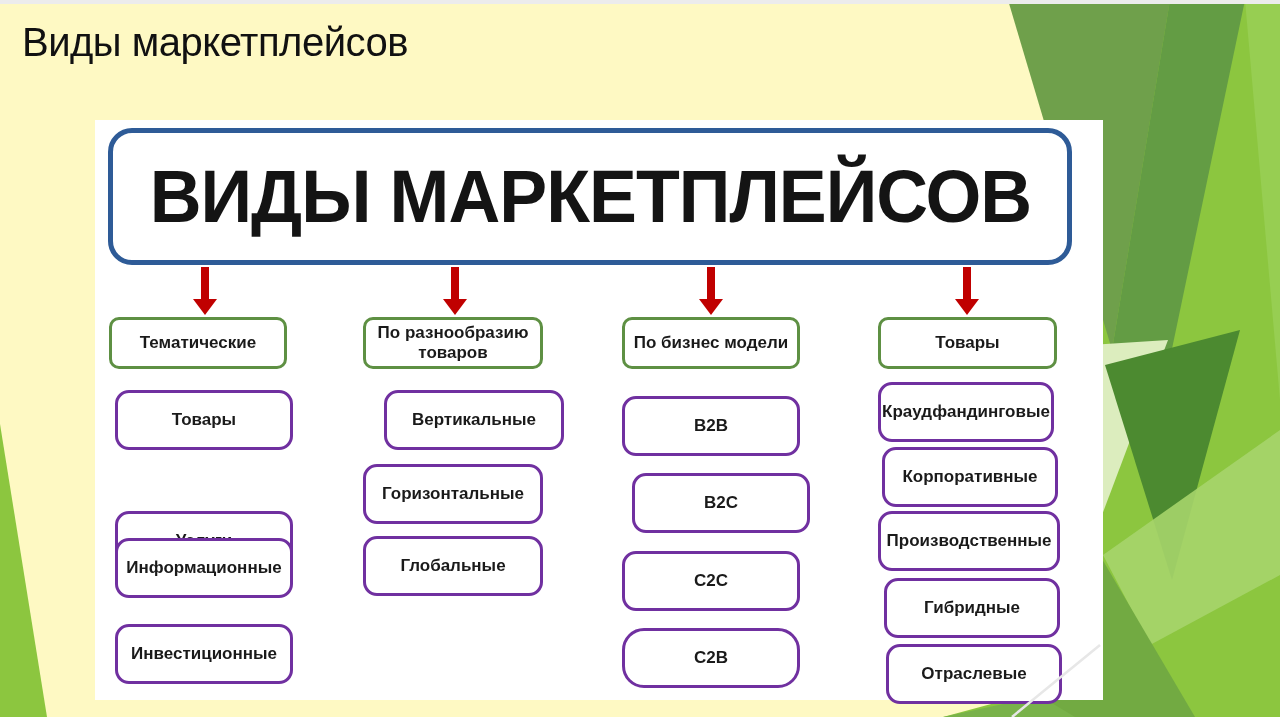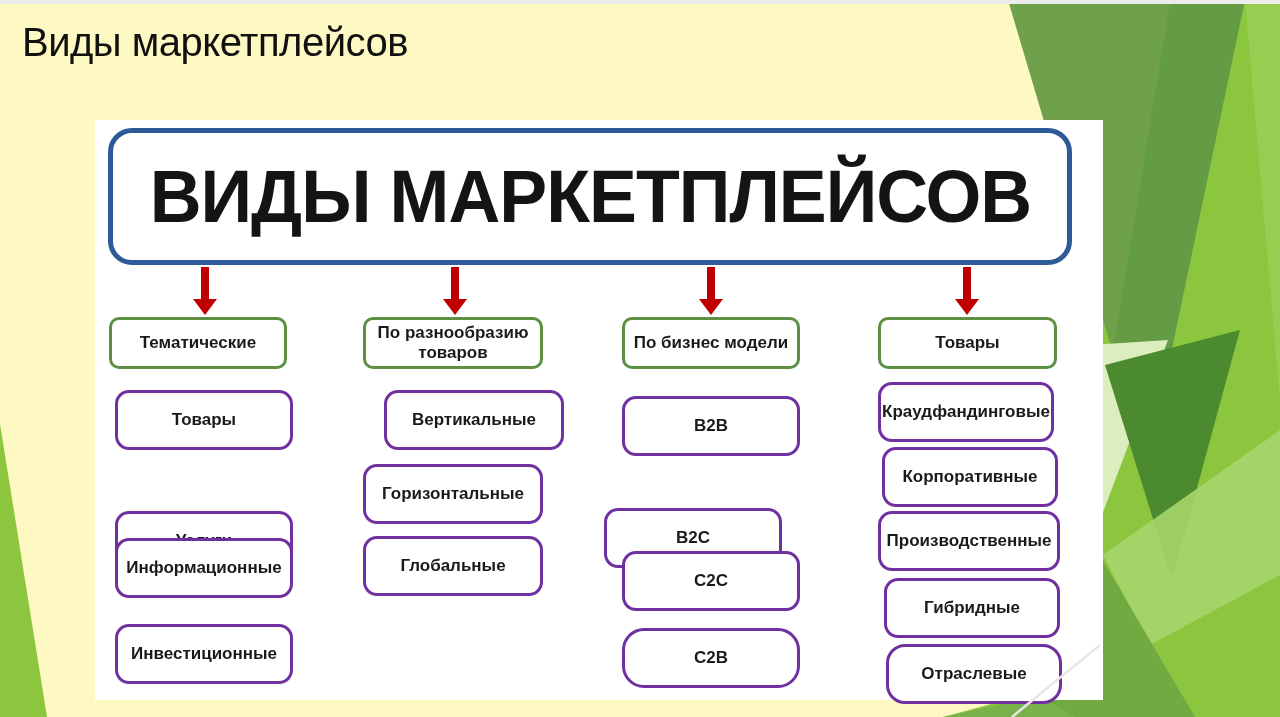--- a/index.html
+++ b/index.html
@@ -118,21 +118,21 @@
       </div>
     </div>
 
     <div>
       <div class="hdr-box" style="left:527px; top:197px; width:178px;">
         <span>По бизнес модели</span>
       </div>
       <div class="item-box" style="left:527px; top:276px; width:178px;">
         <span>B2B</span>
       </div>
-      <div class="item-box" style="left:509px; top:353px; width:178px;margin-top:35px;">
+      <div class="item-box" style="left:537px; top:353px; width:178px;">
         <span>B2C</span>
       </div>
       <div class="item-box" style="left:527px; top:431px; width:178px;">
         <span>C2C</span>
       </div>
       <div class="item-box" style="left:527px; top:508px; width:178px;border-radius:22px;">
         <span>C2B</span>
       </div>
     </div>
 
@@ -145,21 +145,21 @@
       </div>
       <div class="item-box" style="left:787px; top:327px; width:176px;">
         <span>Корпоративные</span>
       </div>
       <div class="item-box" style="left:783px; top:391px; width:182px;">
         <span>Производственные</span>
       </div>
       <div class="item-box" style="left:789px; top:458px; width:176px;">
         <span>Гибридные</span>
       </div>
-      <div class="item-box" style="left:791px; top:524px; width:176px;border-radius:19px;">
+      <div class="item-box" style="left:791px; top:524px; width:176px;">
         <span>Отраслевые</span>
       </div>
     </div>
 
   </div>
 
   <svg class="deco-line-svg" viewBox="0 0 1280 717" preserveAspectRatio="none">
     <line x1="1100" y1="645" x2="1012" y2="717" stroke="#e7e7e7" stroke-width="2.5"></line>
   </svg>
 

